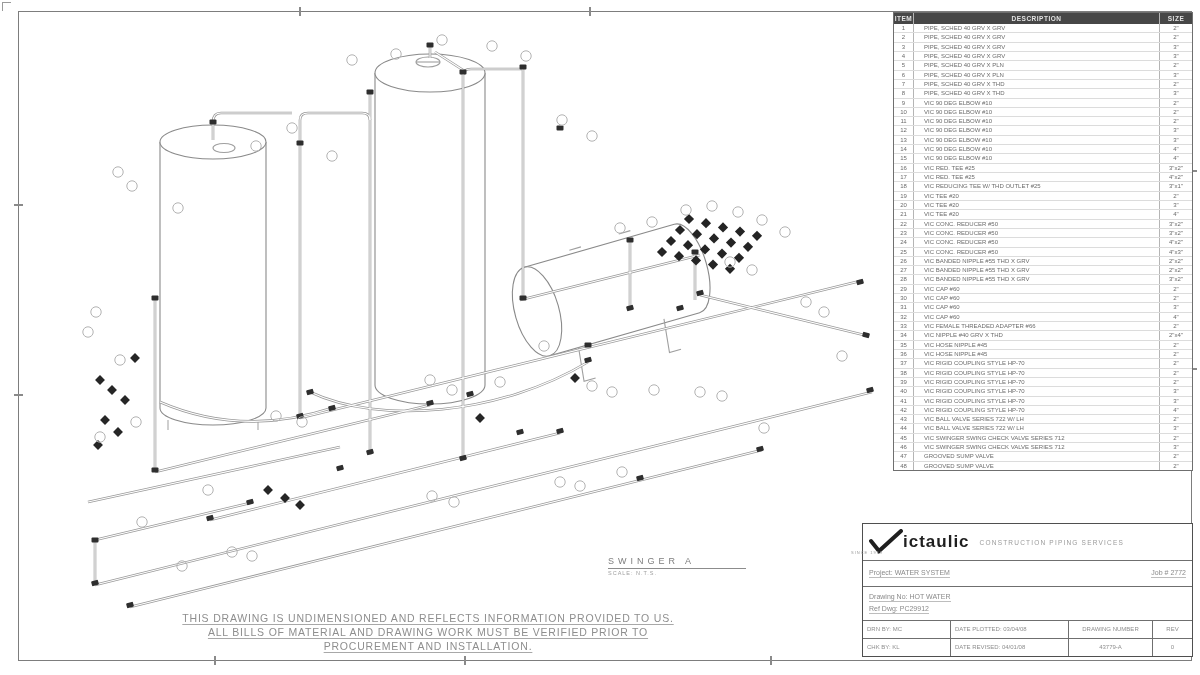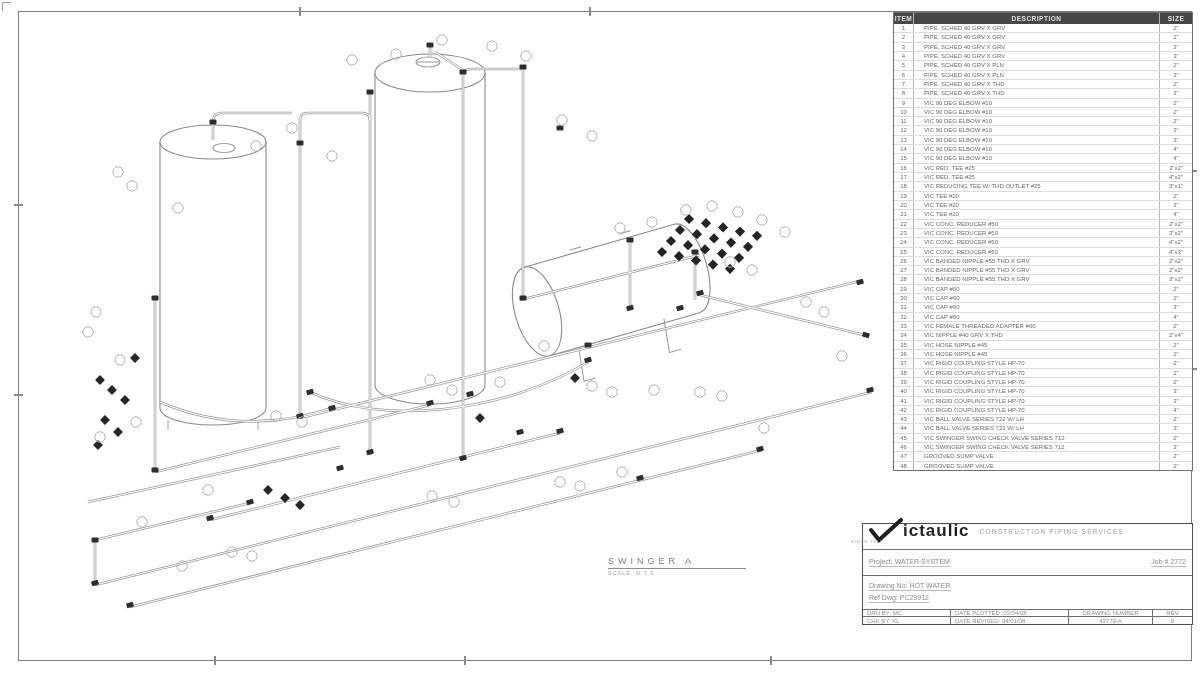--- a/index.html
+++ b/index.html
@@ -35,22 +35,22 @@
               font-size:10.5px;letter-spacing:.8px;color:#8e8e8e;line-height:1.32;}
   .disclaimer div{text-decoration:underline;text-decoration-color:#a8a8a8;text-underline-offset:2px;}
 
   
   .detail{position:absolute;left:608px;top:556px;width:150px;color:#7d7d7d;}
   .detail .dl{font-size:9px;letter-spacing:4px;}
   .detail .rule{height:0;border-bottom:1.5px solid #8c8c8c;width:138px;margin-top:2px;}
   .detail .ds{font-size:5.5px;letter-spacing:1px;color:#a0a0a0;margin-top:1px;}
 
   
-  .tb{position:absolute;left:862px;top:523px;width:331px;height:102px;border:1.8px solid #4f4f4f;
-      box-sizing:border-box;background:#fff;display:flex;flex-direction:column;font-size:7px;color:#8a8a8a;justify-content:flex-end;}
+  .tb{position:absolute;left:862px;top:523px;width:331px;height:134px;border:1.8px solid #4f4f4f;
+      box-sizing:border-box;background:#fff;display:flex;flex-direction:column;font-size:7px;color:#8a8a8a;}
   .tb-logo-row{flex:0 0 36px;display:flex;align-items:center;border-bottom:1.2px solid #6f6f6f;padding:0 6px;}
   .logo{display:flex;align-items:flex-end;}
   .logo-word{font-weight:bold;font-size:17px;color:#1f1f1f;letter-spacing:1px;line-height:15px;}
   .logo-tag{font-size:4px;color:#9a9a9a;letter-spacing:1px;margin-left:-52px;margin-top:1px;}
   .logo-col{display:flex;flex-direction:column;}
   .services{margin-left:10px;font-size:6.5px;color:#9a9a9a;letter-spacing:1.2px;}
   .tb-row{border-bottom:1.2px solid #6f6f6f;display:flex;align-items:center;padding:0 6px;box-sizing:border-box;}
   .tb-project{flex:0 0 26px;justify-content:space-between;}
   .tb-drawing{flex:0 0 34px;flex-direction:column;align-items:flex-start;justify-content:center;gap:3px;}
   .u{border-bottom:1px solid #bdbdbd;padding-bottom:1px;}
@@ -530,20 +530,25 @@
           <span class="c-size">2"</span>
         </div>
         <div class="bom-row">
           <span class="c-item">48</span>
           <span class="c-desc">GROOVED SUMP VALVE</span>
           <span class="c-size">2"</span>
         </div>
       </div>
   </div>
 
+  <div class="disclaimer" id="disclaimer">
+      <div>THIS DRAWING IS UNDIMENSIONED AND REFLECTS INFORMATION PROVIDED TO US.</div>
+      <div>ALL BILLS OF MATERIAL AND DRAWING WORK MUST BE VERIFIED PRIOR TO</div>
+      <div>PROCUREMENT AND INSTALLATION.</div>
+    </div>
 
   <div class="detail">
     <div class="dl">SWINGER A</div>
     <div class="rule"></div>
     <div class="ds">SCALE: N.T.S.</div>
   </div>
 
   <div class="tb">
     <div class="tb-logo-row">
       <div class="logo">

